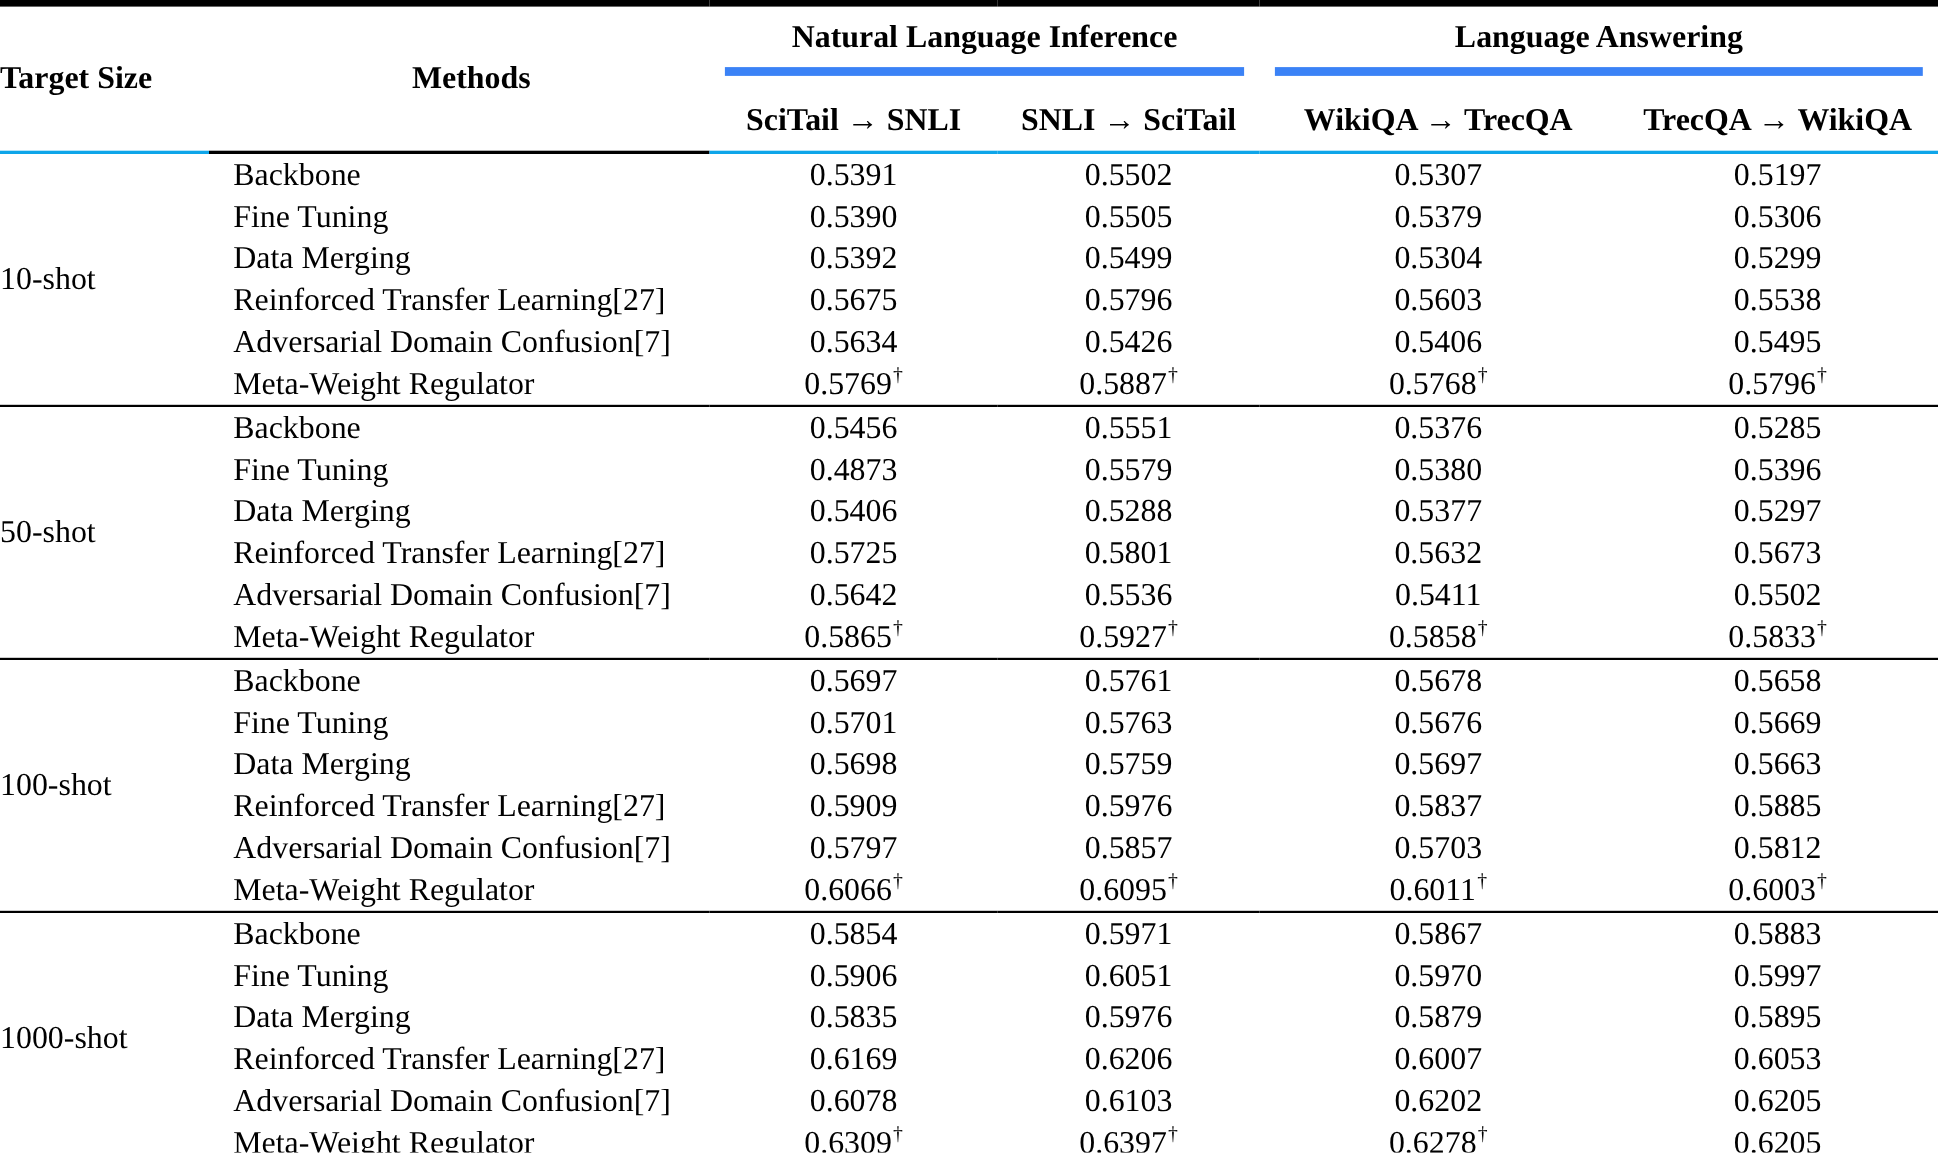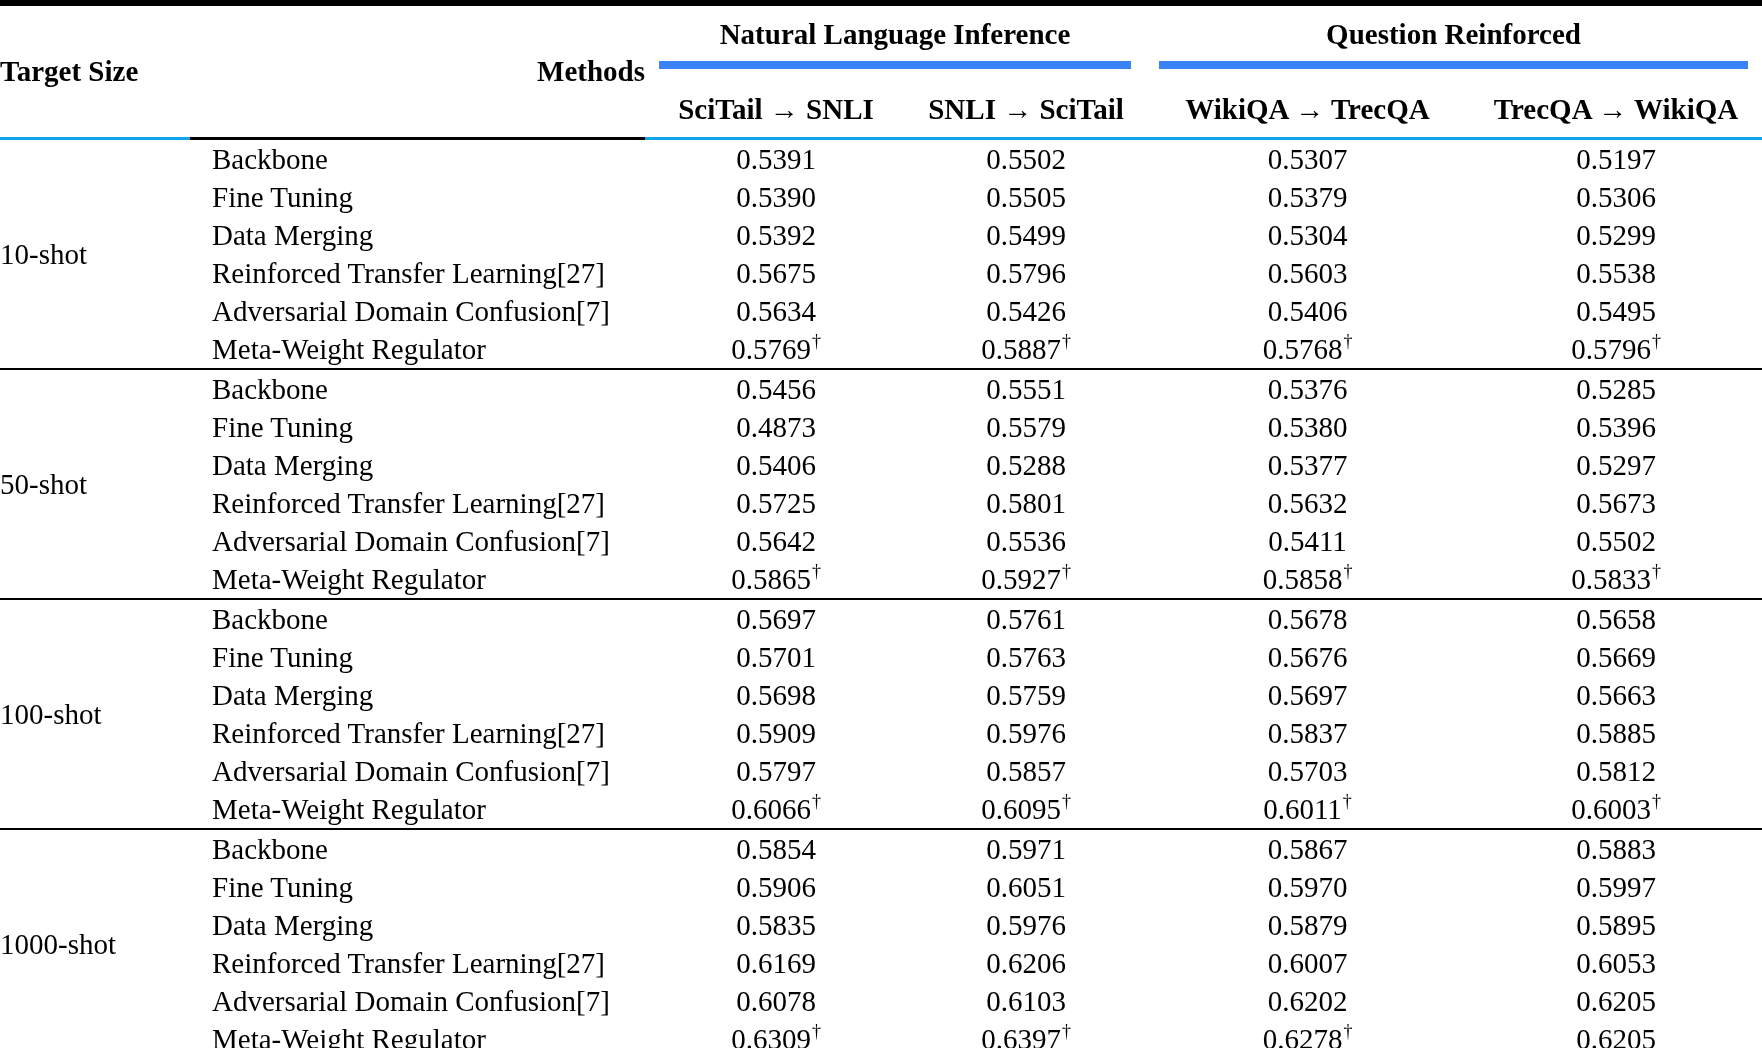--- a/index.html
+++ b/index.html
@@ -37,21 +37,21 @@
     vertical-align: middle;
     text-align: center;
   }
   thead { border-bottom: 3px solid #000000; }
   th.h-size {
     text-align: left;
     padding-left: 0;
     border-bottom: 3px solid #0ea5e9;
   }
   th.h-method {
-    text-align: right;
+    text-align: center;
     padding-left: 22px;
     border-bottom: 3px solid #000000;
   }
   th.group-cell {
     vertical-align: top;
     padding-top: 12px;
     height: 64px;
   }
   .group-inner {
     margin: 0 14px;
@@ -105,21 +105,21 @@
       <col class="c-v4">
     </colgroup>
     <thead>
       <tr>
         <th rowspan="2" class="h-size">Target Size</th>
         <th rowspan="2" class="h-method">Methods</th>
         <th colspan="2" class="group-cell">
           <div class="group-inner">Natural Language Inference</div>
         </th>
         <th colspan="2" class="group-cell">
-          <div class="group-inner">Question Reinforced</div>
+          <div class="group-inner">Language Answering</div>
         </th>
       </tr>
       <tr class="subhead-row">
         <th>SciTail → SNLI</th>
         <th>SNLI → SciTail</th>
         <th>WikiQA → TrecQA</th>
         <th>TrecQA → WikiQA</th>
       </tr>
     </thead>
     <tbody>

